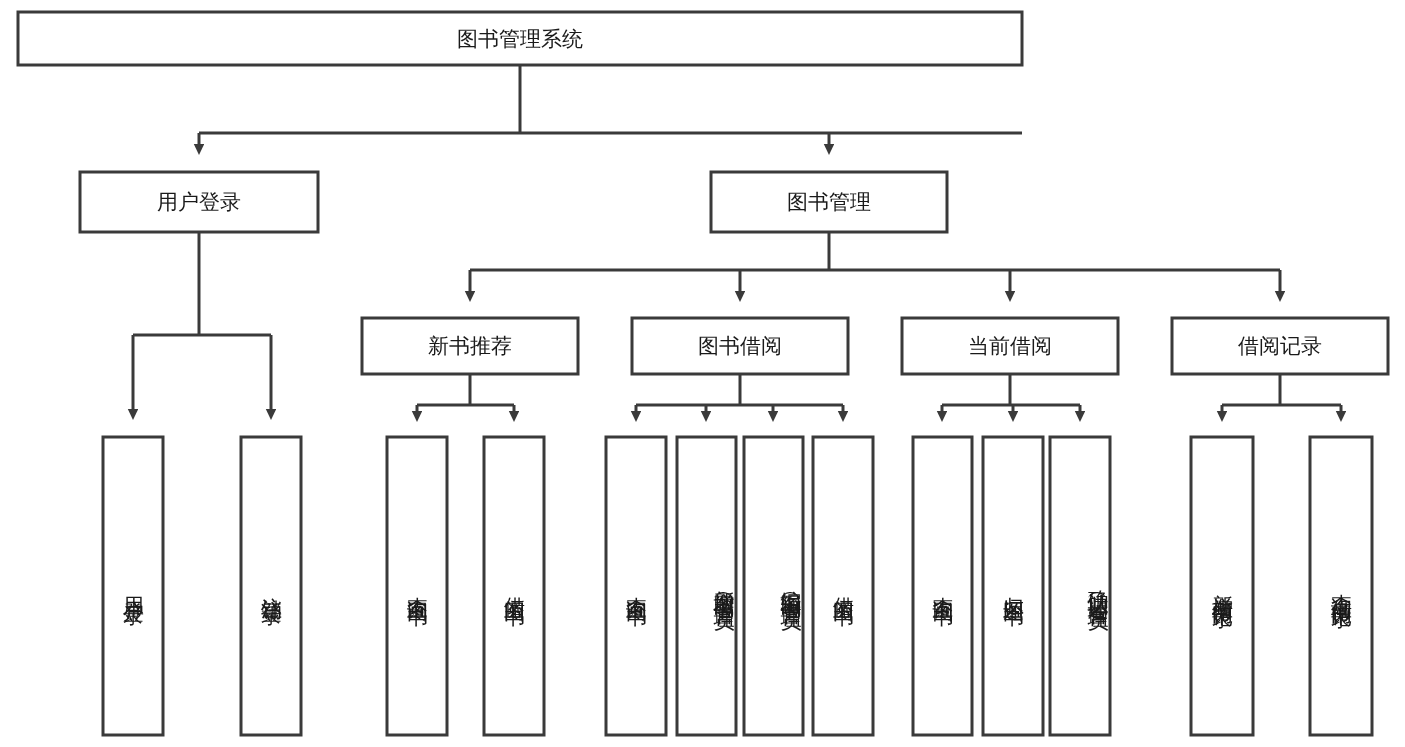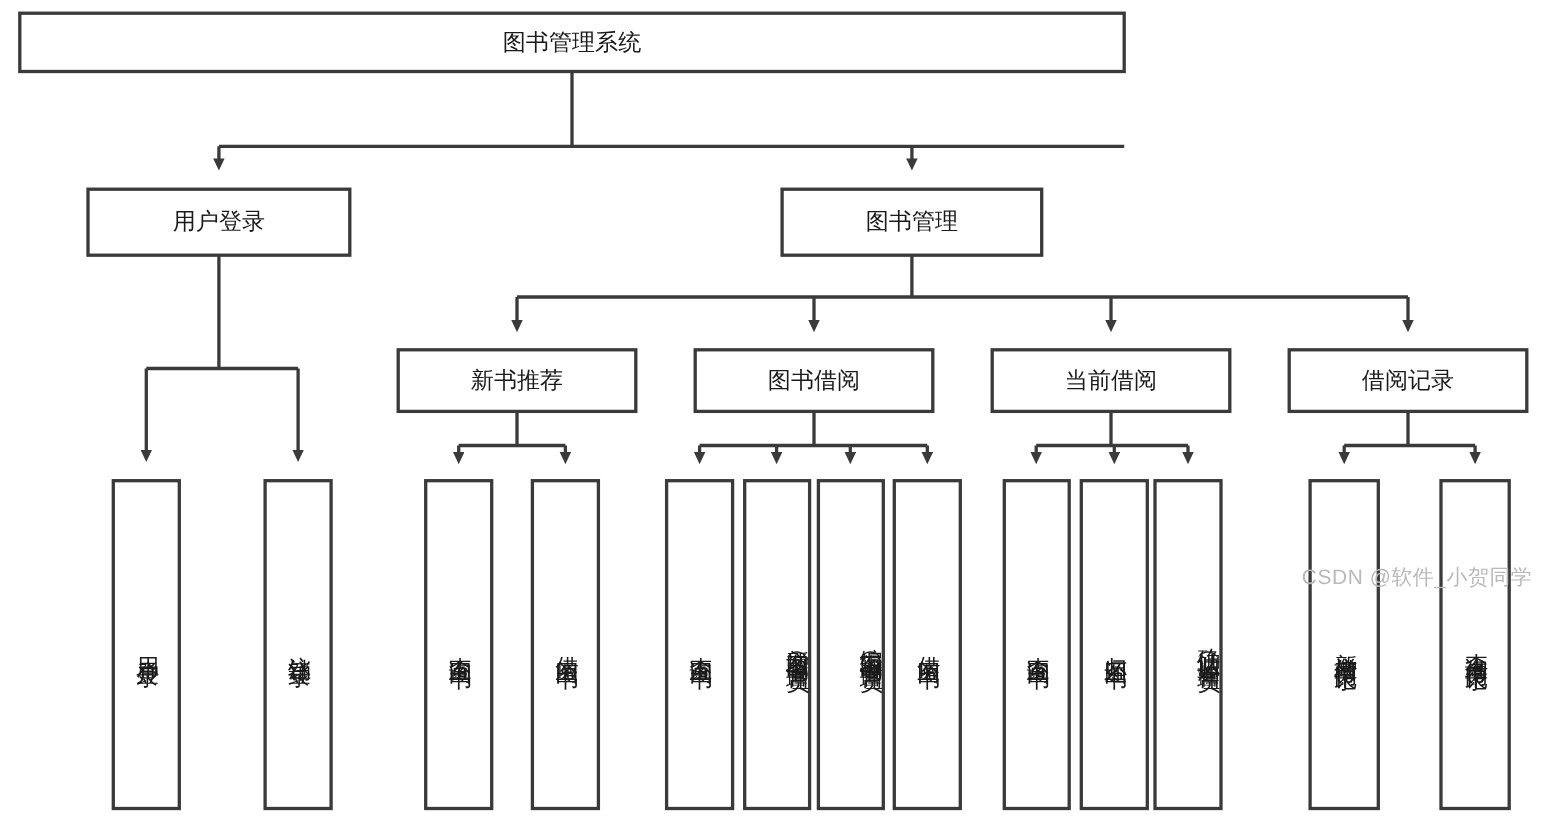--- a/index.html
+++ b/index.html
@@ -197,14 +197,13 @@
   <div class="node-label-v" style="left:606px; top:437px; width:60px; height:298px;">查询图书</div>
   <div class="node-label-v" style="left:677px; top:437px; width:59px; height:298px; align-items:flex-start;">新增图书（管理员）</div>
   <div class="node-label-v" style="left:744px; top:437px; width:59px; height:298px; align-items:flex-start;">编辑图书（管理员）</div>
   <div class="node-label-v" style="left:813px; top:437px; width:60px; height:298px;">借阅图书</div>
   <div class="node-label-v" style="left:913px; top:437px; width:59px; height:298px;">查询图书</div>
   <div class="node-label-v" style="left:983px; top:437px; width:60px; height:298px;">归还图书</div>
   <div class="node-label-v" style="left:1050px; top:437px; width:60px; height:298px; align-items:flex-start;">确认归还（管理员）</div>
   <div class="node-label-v" style="left:1191px; top:437px; width:62px; height:298px;">新增借阅记录</div>
   <div class="node-label-v" style="left:1310px; top:437px; width:62px; height:298px;">查询借阅记录</div>
 
-  <div class="watermark">CSDN @软件_小贺同学</div>
 </div>
 
 </body></html>

